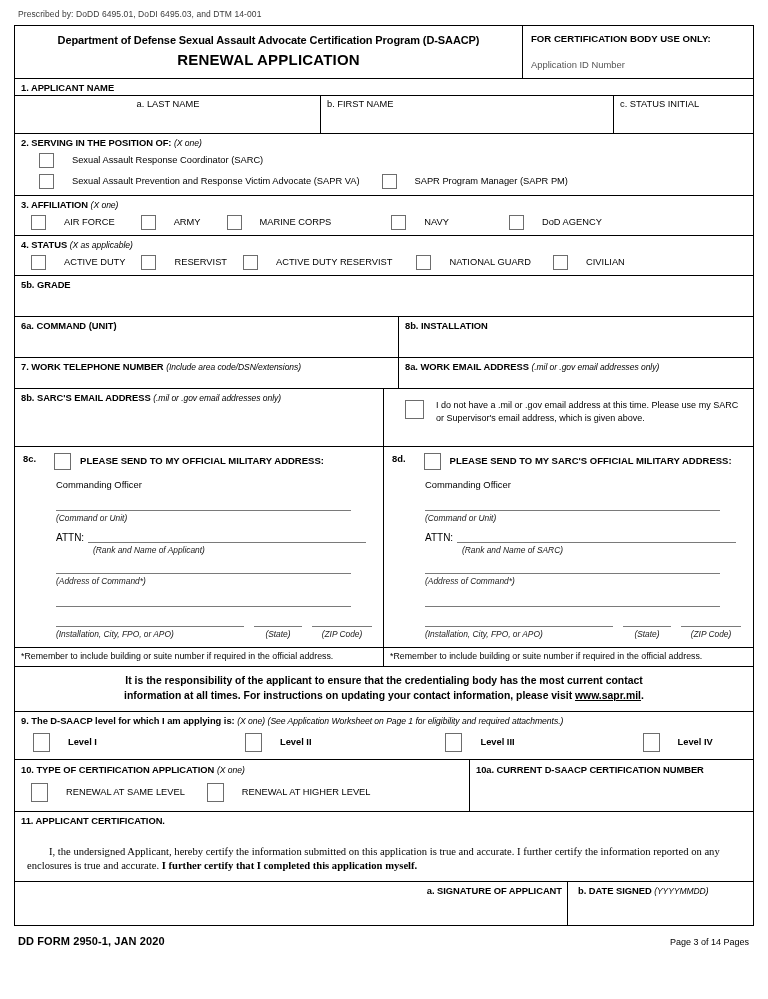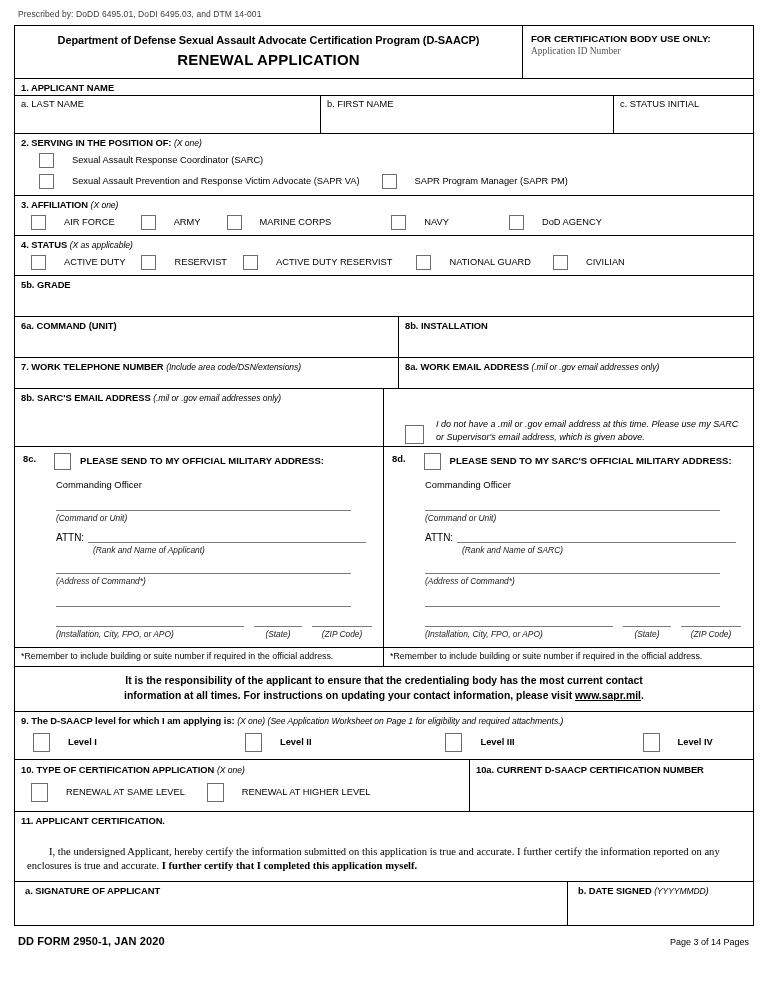--- a/index.html
+++ b/index.html
@@ -74,22 +74,21 @@
     padding: 7px 6px 4px 8px;
   }
   .hdr-right .ttl {
     font-size: 9.6px;
     font-weight: bold;
     line-height: 1.25;
   }
   .hdr-right .sub {
     font-size: 9.4px;
     color: #555;
-    margin-top: 1px;
-    font-family: Liberation Serif, serif;
+    margin-top: 14px;
   }
 
   
   .sec {
     font-size: 9.4px;
     font-weight: bold;
     letter-spacing: -0.05px;
   }
   .sec .ital {
     font-weight: normal;
@@ -242,21 +241,21 @@
       <div class="cell hdr-right">
         <div class="ttl">FOR CERTIFICATION BODY USE ONLY:</div>
         <div class="sub">Application ID Number</div>
       </div>
     </div>
 
     <div class="row">
       <div class="cell sec" style="flex:1 1 auto;">1.  APPLICANT NAME</div>
     </div>
     <div class="row" style="height:38px;">
-      <div class="cell div name-cell" style="flex:0 0 306px;">
+      <div class="cell div name-cell" style="flex:0 0 306px;text-align:center;">
         <div class="lbl">a.  LAST NAME</div>
       </div>
       <div class="cell div name-cell" style="flex:0 0 293px;">
         <div class="lbl">b.  FIRST NAME</div>
       </div>
       <div class="cell name-cell" style="flex:1 1 auto;">
         <div class="lbl">c.  STATUS INITIAL</div>
       </div>
     </div>
 
@@ -346,21 +345,21 @@
         <span class="fine-ital">(.mil or .gov email addresses only)</span>
       </div>
     </div>
 
     <div class="row" style="height:58px;">
       <div class="cell div sec" style="flex:0 0 369px;">
         <span>8b. SARC'S EMAIL ADDRESS</span>
         <span class="fine-ital">(.mil or .gov email addresses only)</span>
       </div>
       <div class="cell" style="flex:0 0 15px;"></div>
-      <div class="cell" style="flex:1 1 auto; display:flex; align-items:flex-end; padding-top:10px;font-style:italic;">
+      <div class="cell" style="flex:1 1 auto; display:flex; align-items:flex-start; padding-top:10px;">
         <span class="cb" style="width:19px; height:19px; margin-top:1px;"></span>
         <span class="sub-label" style="margin-left:12px; line-height:1.45; font-size:9px;">I do not have a .mil or .gov email address at this time.  Please use my SARC or Supervisor's email address, which is given above.</span>
       </div>
     </div>
 
     <div class="row">
 
       <div class="cell div" style="flex:0 0 369px; padding:0;">
         <div class="addr">
           <div class="addr-head">
@@ -508,21 +507,21 @@
     <div class="row">
       <div class="cell" style="flex:1 1 auto; padding-bottom:4px;">
         <div class="sec">11.  APPLICANT CERTIFICATION.</div>
         <div class="cert-body">
           <span class="ind">I, the undersigned Applicant, hereby certify the information submitted on this application is true and accurate.  I further certify the information reported on any enclosures is true and accurate.  </span><b>I further certify that I completed this application myself.</b>
         </div>
       </div>
     </div>
 
     <div class="row last" style="height:43px;">
-      <div class="cell div sec" style="flex:0 0 553px; padding-left:10px;">
+      <div class="cell div sec" style="flex:0 0 553px; padding-left:10px;text-align:right;">
         <span>a.  SIGNATURE OF APPLICANT</span>
       </div>
       <div class="cell sec" style="flex:1 1 auto; padding-left:10px;">
         <span>b.  DATE SIGNED</span>
         <span class="fine-ital">(YYYYMMDD)</span>
       </div>
     </div>
 
   </div>
 

